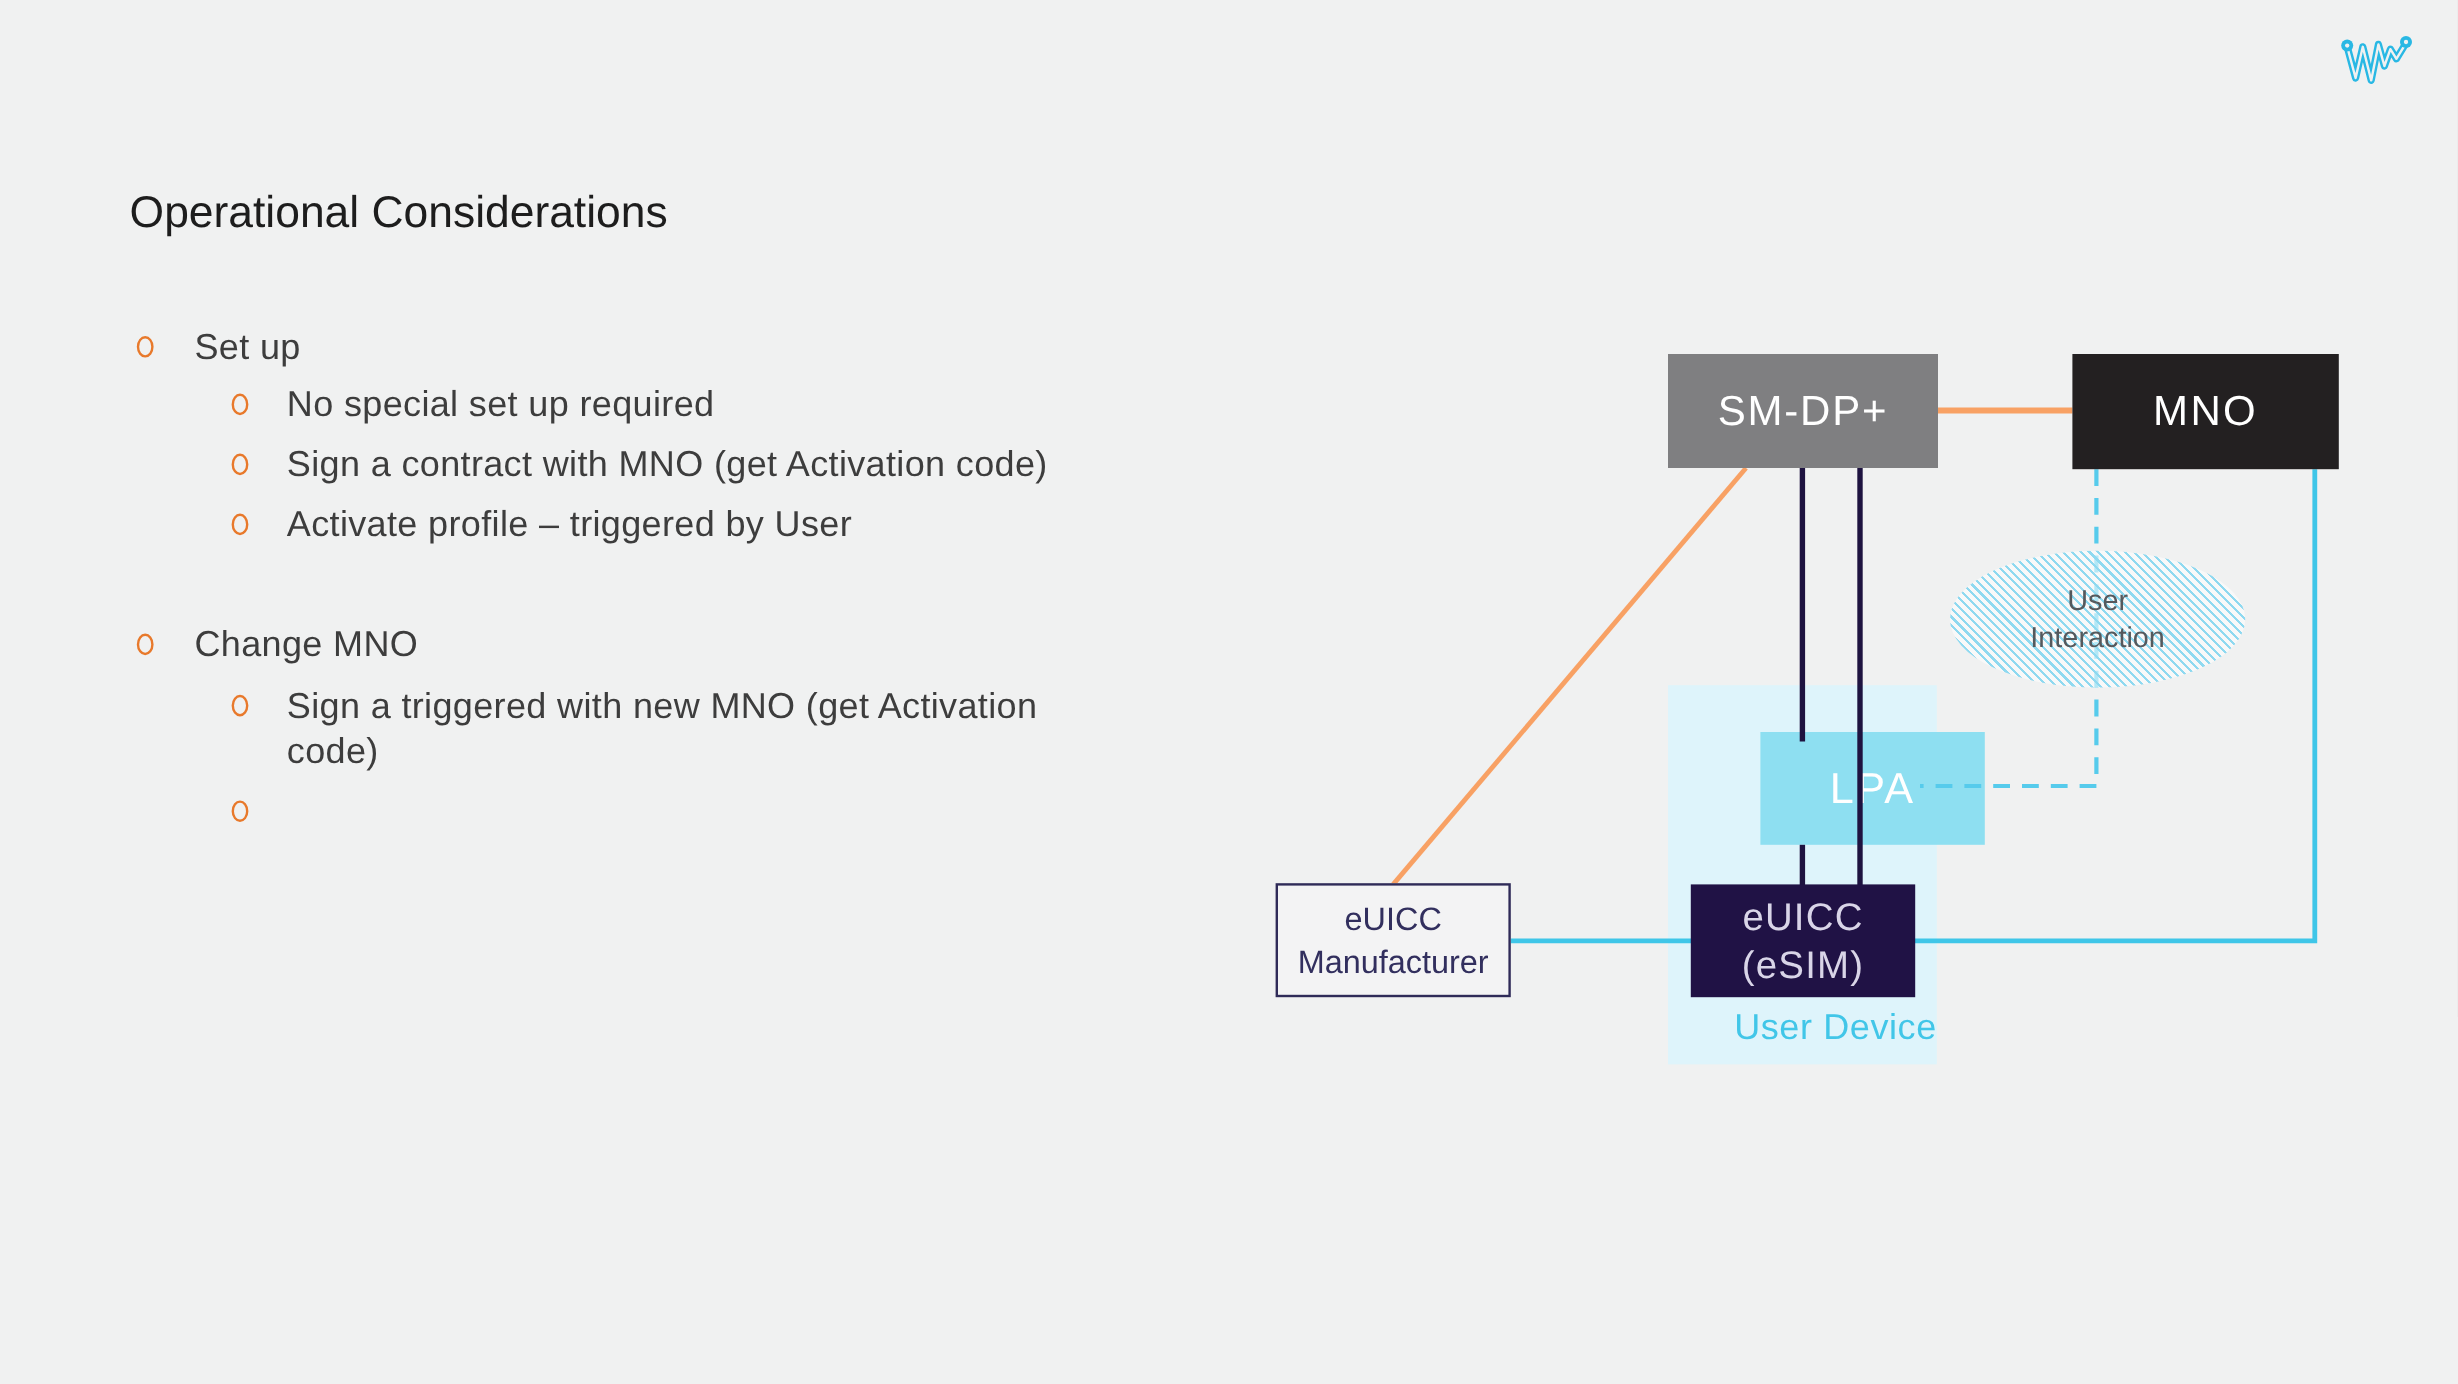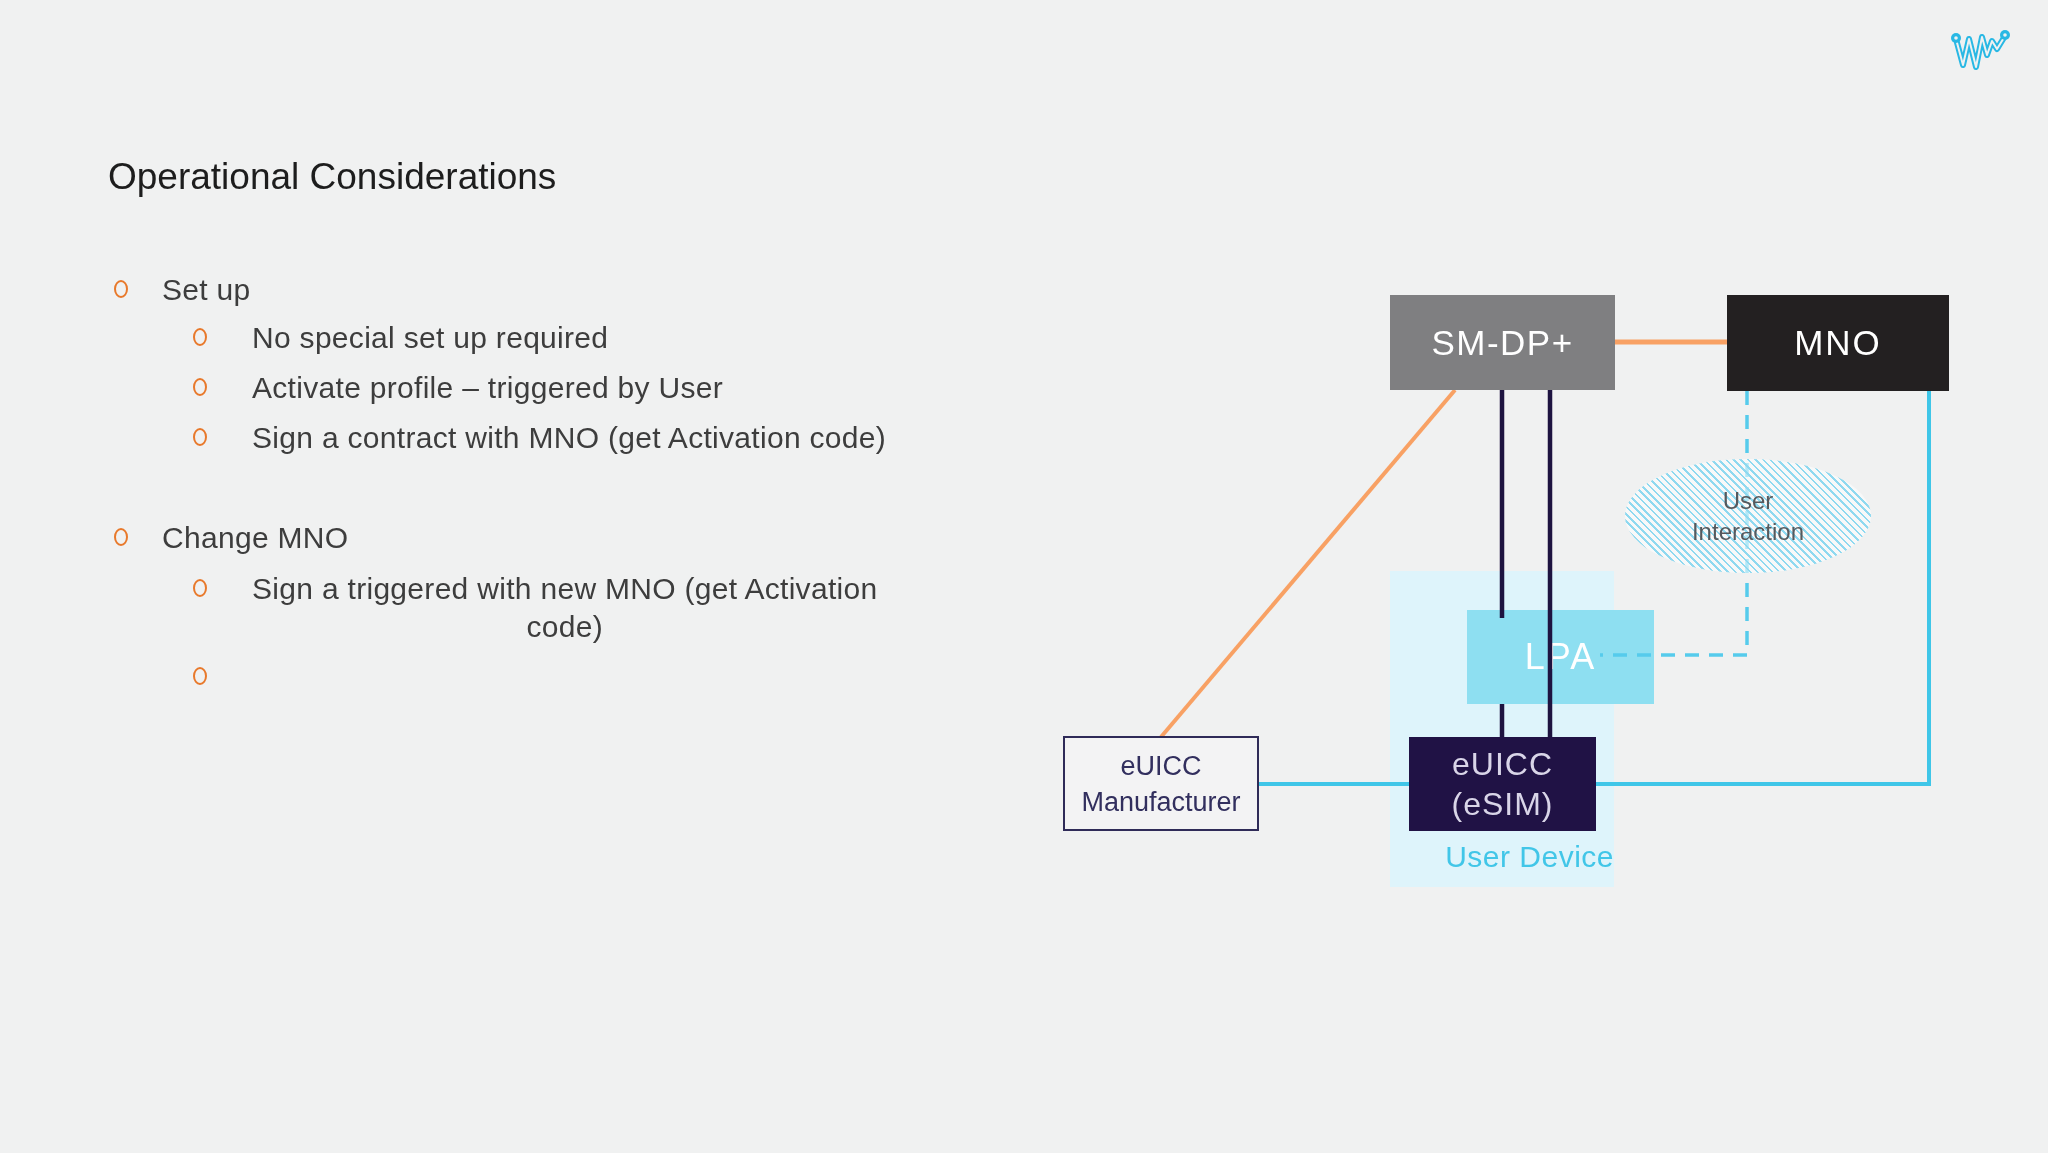--- a/index.html
+++ b/index.html
@@ -28,22 +28,22 @@
   .row{display:flex;align-items:flex-start;}
   .ring{
     flex:0 0 auto;width:14px;height:18px;margin-top:9px;
     border:2.5px solid #e8792b;border-radius:50%;
     box-sizing:border-box;
   }
   .l1 .ring{margin-left:6px;margin-right:34px;}
   .l2{margin-left:85px;}
   .l2 .ring{margin-right:32px;}
   .group-label{margin-bottom:10px;}
-  .sub-item{margin-bottom:12px;gap:13px;}
-  .group2{margin-top:62px;text-align:center;}
+  .sub-item{margin-bottom:12px;}
+  .group2{margin-top:62px;}
   .group2 .group-label{margin-bottom:13px;}
   .pre{white-space:pre-line;}
   
   .node{position:absolute;display:flex;align-items:center;justify-content:center;text-align:center;box-sizing:border-box;}
   .node-smdp{
     left:1390px;top:295px;width:225px;height:95px;background:#7f7f81;
     color:#fff;font-size:35px;font-weight:300;letter-spacing:1.5px;z-index:4;
   }
   .node-mno{
     left:1727px;top:295px;width:222px;height:96px;background:#232021;
@@ -102,25 +102,25 @@
       <div class="row l1 group-label">
         <span class="ring"></span>
         <span>Set up</span>
       </div>
       <div class="row l2 sub-item">
         <span class="ring"></span>
         <span>No special set up required</span>
       </div>
       <div class="row l2 sub-item">
         <span class="ring"></span>
-        <span>Activate profile – triggered by User</span>
+        <span>Sign a contract with MNO (get Activation code)</span>
       </div>
       <div class="row l2 sub-item">
         <span class="ring"></span>
-        <span>Sign a contract with MNO (get Activation code)</span>
+        <span>Activate profile – triggered by User</span>
       </div>
     </div>
 
     <div class="group2">
       <div class="row l1 group-label">
         <span class="ring"></span>
         <span>Change MNO</span>
       </div>
       <div class="row l2 sub-item">
         <span class="ring"></span>

